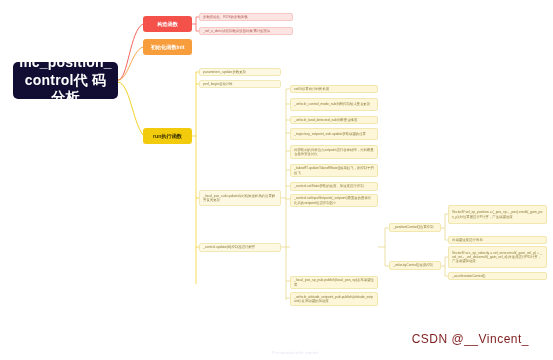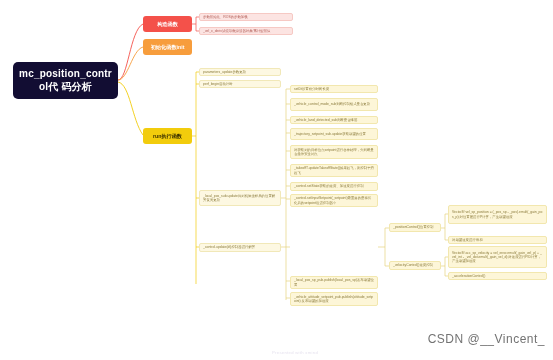--- a/index.html
+++ b/index.html
@@ -33,21 +33,21 @@
     line-height: 1.25;
     white-space: normal;
     word-break: break-all;
   }
 
   
   .root {
     background: #120d33;
     color: #ffffff;
     border-radius: 5px;
-    font-size: 10px;
+    font-size: 14px;
     font-weight: bold;
     display: flex;
     align-items: center;
     justify-content: center;
     text-align: center;
     padding: 4px 6px;
     letter-spacing: 0.2px;
   }
 
   
@@ -87,24 +87,24 @@
   }
   .note.cream2 {
     background: #fdf8e2;
     color: #8a7a3a;
     border: 0.4px solid #f1e8b8;
   }
 
   
   .watermark {
     position: absolute;
-    right: 8px;
+    right: 24px;
     bottom: 14px;
     font-size: 12px;
-    color: #737373;
+    color: #7f1d1d;
     letter-spacing: 0.5px;
     margin-top: 20px;
   }
   .brand {
     position: absolute;
     left: 272px;
     bottom: 5px;
     font-size: 4.2px;
     color: #e6e2ee;
     letter-spacing: 0.3px;

